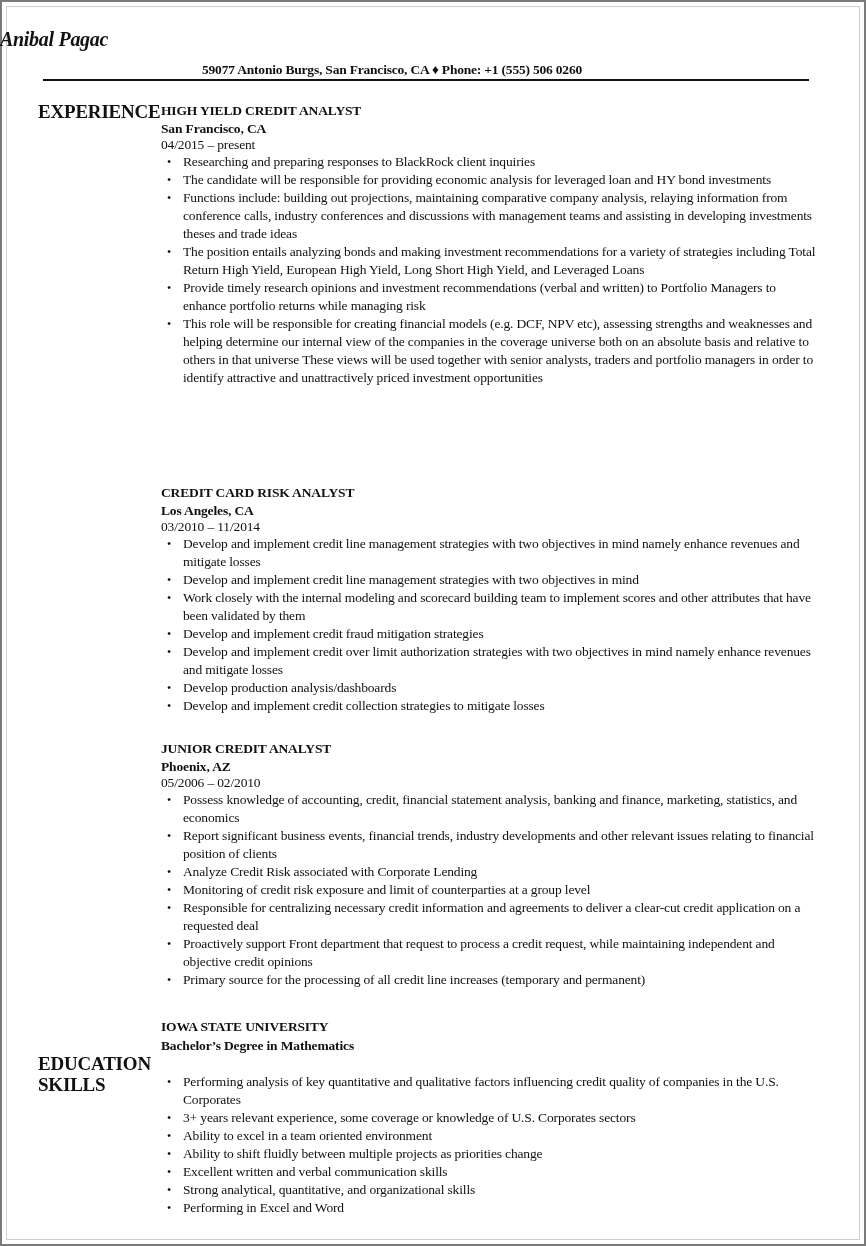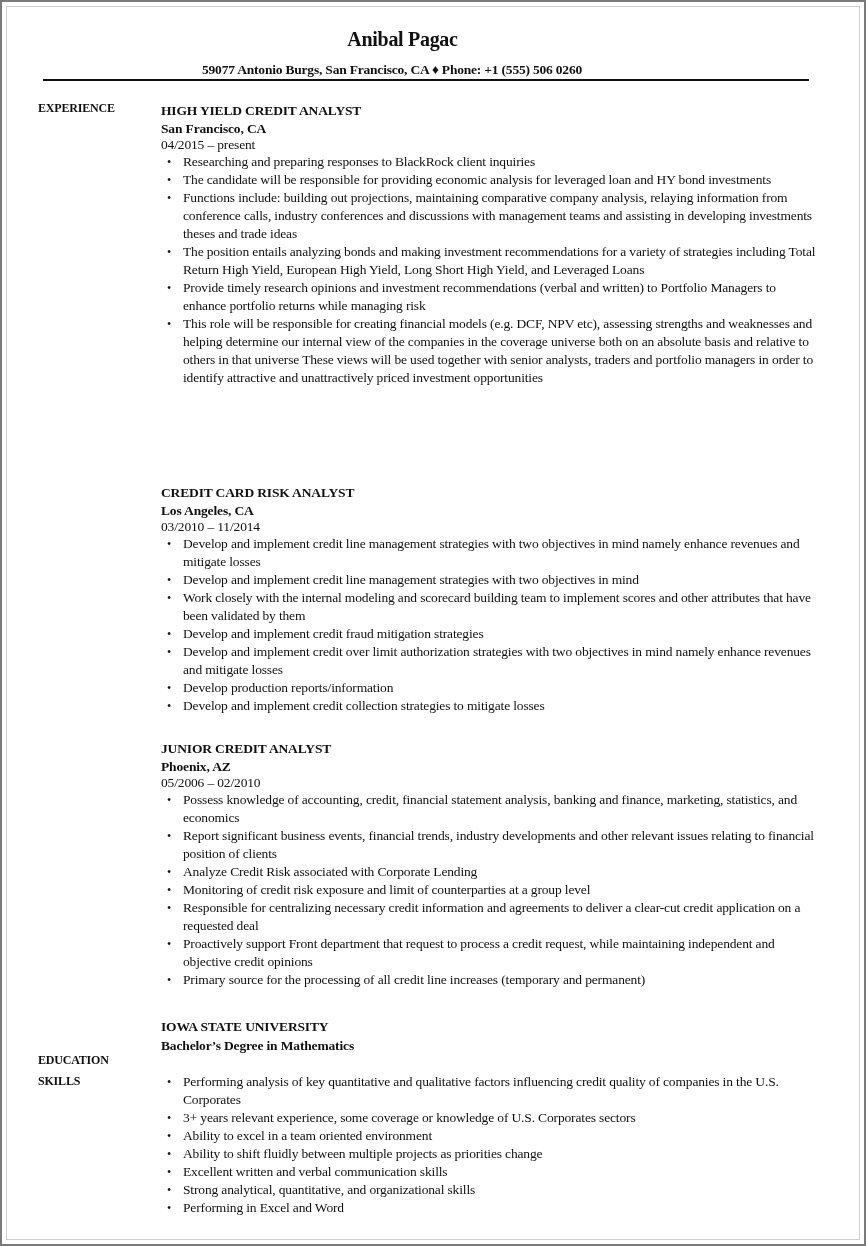--- a/index.html
+++ b/index.html
@@ -1,23 +1,23 @@
 <!DOCTYPE html>
 <html><head>
 <meta charset="utf-8">
 <style>
   html, body { margin: 0; padding: 0; background: #ffffff; }
   body { width: 866px; height: 1246px; overflow: hidden; position: relative; font-family: "Liberation Serif", "DejaVu Serif", serif; color: #111; }
   .frame { position: absolute; left: 0; top: 0; width: 866px; height: 1246px; box-sizing: border-box; border: 2px solid #7a7a7a; }
   .frame-inner { position: absolute; left: 4px; top: 4px; right: 4px; bottom: 4px; border: 1px solid #cfcfcf; }
   .page { position: absolute; left: 0; top: 0; width: 866px; }
-  .name { position: absolute; left: 0; width: 805px; top: 28px; text-align: center; font-size: 20px; font-weight: bold; letter-spacing: -0.3px; }
+  .name { position: absolute; left: 0; width: 805px; top: 28px; text-align: left; font-size: 20px; font-weight: bold; letter-spacing: -0.3px; font-style: italic; }
   .contact { position: absolute; left: 0; width: 784px; top: 62px; text-align: center; font-size: 13.5px; font-weight: bold; letter-spacing: -0.2px; }
   .rule { position: absolute; left: 43px; width: 766px; top: 79px; height: 0; border-top: 2px solid #111; }
-  .section-label { position: absolute; left: 38px; font-size: 12px; font-weight: bold; letter-spacing: -0.2px; }
+  .section-label { position: absolute; left: 38px; font-size: 19px; font-weight: bold; letter-spacing: -0.2px; }
   .col { position: absolute; left: 161px; width: 660px; font-size: 13.5px; line-height: 18px; letter-spacing: -0.15px; }
   .job-title { font-weight: bold; font-size: 13.5px; line-height: 18px; text-transform: uppercase; }
   .job-loc { font-weight: bold; line-height: 17px; }
   .job-date { line-height: 16px; }
   ul { margin: 0; padding: 0; list-style: none; }
   li { position: relative; padding-left: 22px; line-height: 18px; }
   li::before { content: "\2022"; position: absolute; left: 6px; top: 0; font-size: 12px; }
   .edu-degree { font-weight: bold; line-height: 20px; }
 </style>
 </head>
@@ -51,21 +51,21 @@
   <div class="col" style="top:484px;">
     <div class="job-title">CREDIT CARD RISK ANALYST</div>
     <div class="job-loc">Los Angeles, CA</div>
     <div class="job-date">03/2010 – 11/2014</div>
     <ul>
       <li>Develop and implement credit line management strategies with two objectives in mind namely enhance revenues and mitigate losses</li>
       <li>Develop and implement credit line management strategies with two objectives in mind</li>
       <li>Work closely with the internal modeling and scorecard building team to implement scores and other attributes that have been validated by them</li>
       <li>Develop and implement credit fraud mitigation strategies</li>
       <li>Develop and implement credit over limit authorization strategies with two objectives in mind namely enhance revenues and mitigate losses</li>
-      <li>Develop production reports/information</li>
+      <li>Develop production analysis/dashboards</li>
       <li>Develop and implement credit collection strategies to mitigate losses</li>
     </ul>
   </div>
 
   <div class="col" style="top:740px;">
     <div class="job-title">JUNIOR CREDIT ANALYST</div>
     <div class="job-loc">Phoenix, AZ</div>
     <div class="job-date">05/2006 – 02/2010</div>
     <ul>
       <li>Possess knowledge of accounting, credit, financial statement analysis, banking and finance, marketing, statistics, and economics</li>

